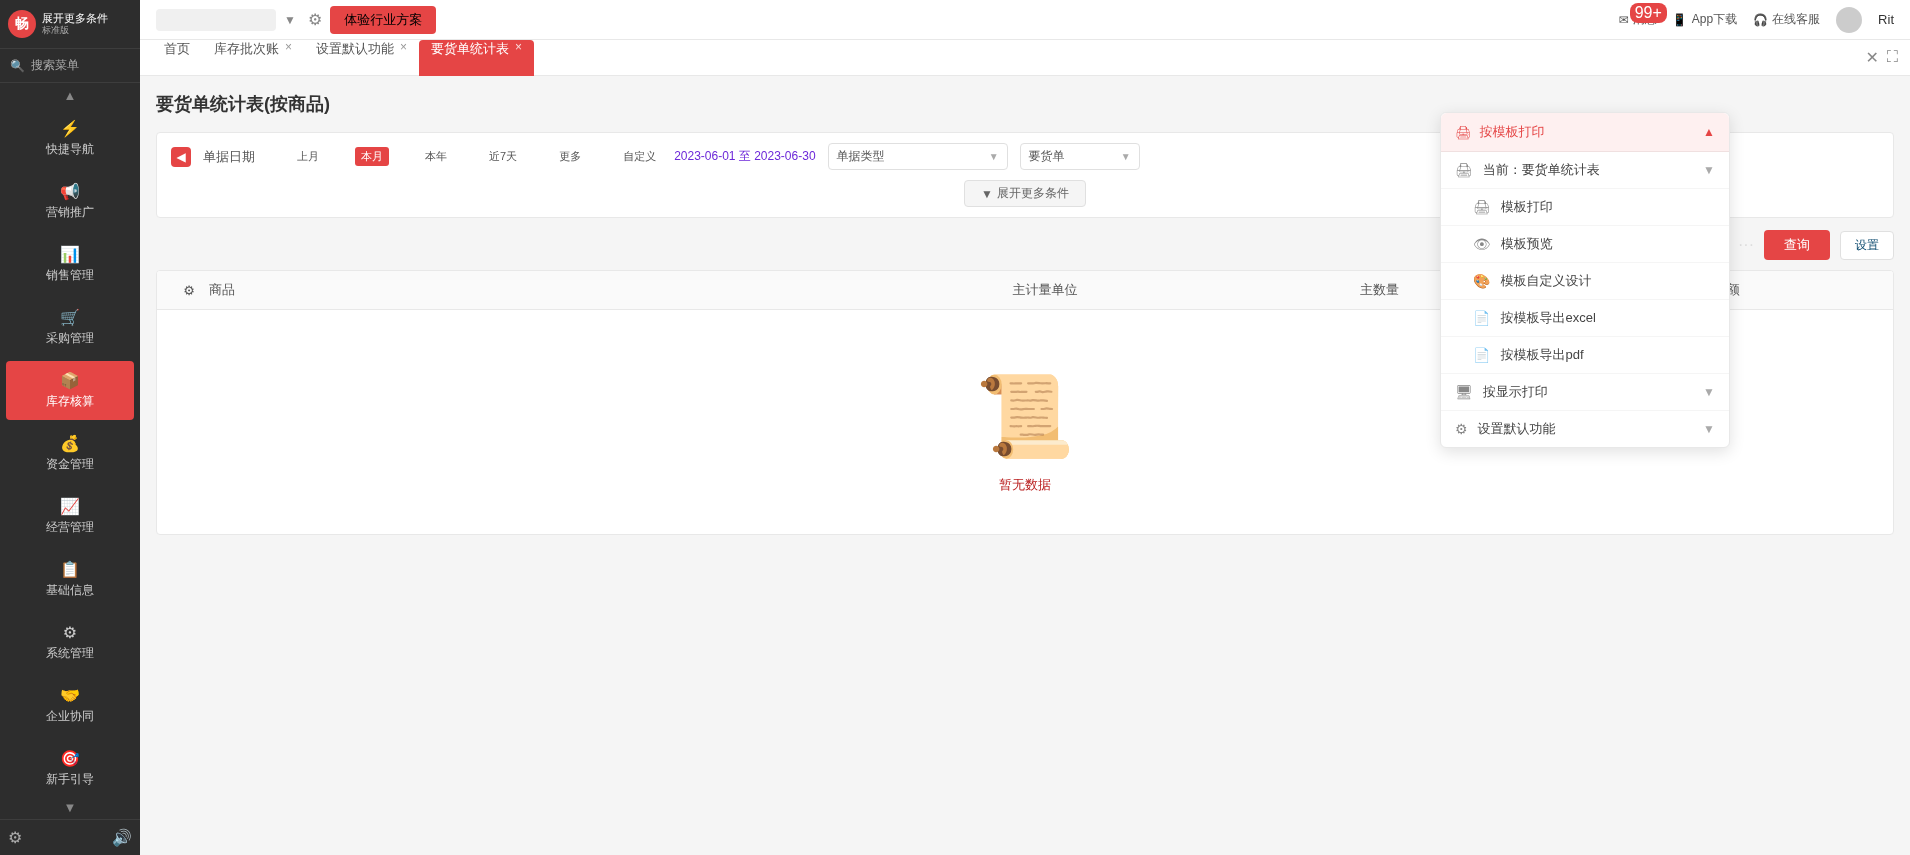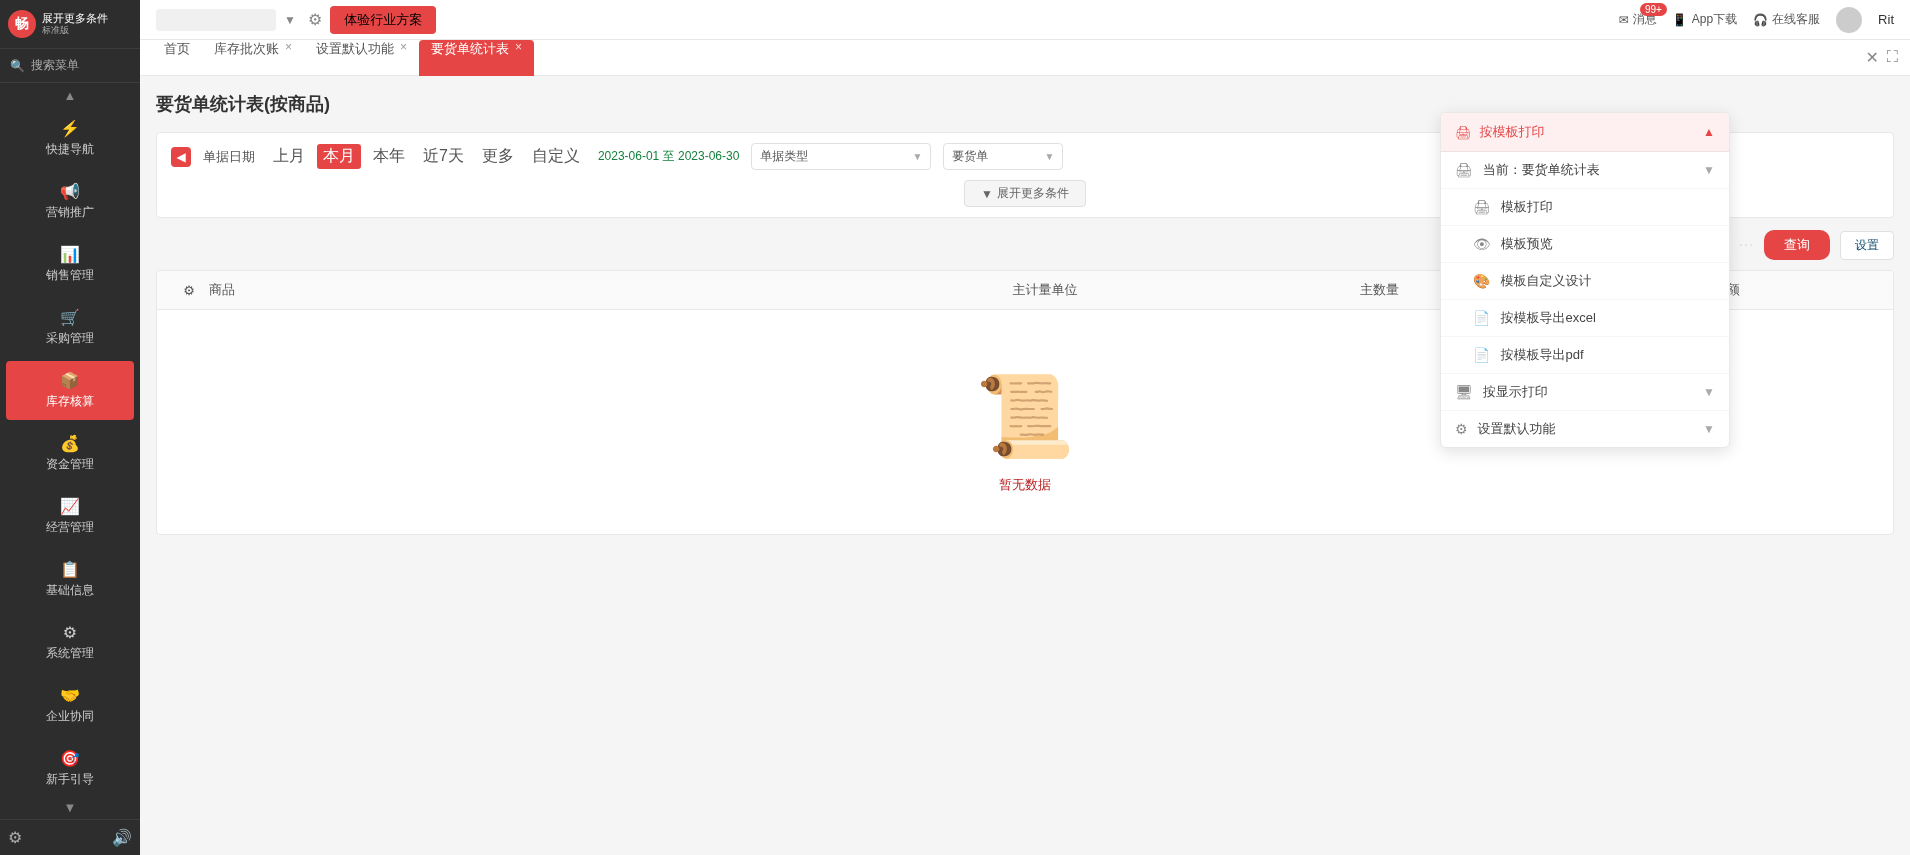--- a/index.html
+++ b/index.html
@@ -139,21 +139,21 @@
       gap: 4px;
       font-size: 12px;
       color: #555;
       cursor: pointer;
       position: relative;
     }
     .badge {
       background: #e54545;
       color: white;
       border-radius: 8px;
-      font-size: 10px;
+      font-size: 16px;
       padding: 1px 5px;
       position: absolute;
       top: -8px;
       right: -10px;
     }
     .avatar {
       width: 26px;
       height: 26px;
       background: #ccc;
       border-radius: 50%;
@@ -244,35 +244,36 @@
       font-size: 13px;
       color: #555;
       white-space: nowrap;
     }
     .filter-date-btns {
       display: flex;
       gap: 6px;
       align-items: center;
     }
     .filter-date-btn {
-      font-size: 16px;
+      font-size: 11px;
       color: #555;
       cursor: pointer;
       padding: 2px 6px;
       border-radius: 3px;
+      margin-left: 24px;
     }
     .filter-date-btn.active {
       background: #e54545;
       color: white;
       padding: 2px 6px;
       border-radius: 3px;
     }
     .filter-date-range {
       font-size: 12px;
-      color: #15803d;
+      color: #6d28d9;
       margin-left: 6px;
     }
     .filter-select {
       display: flex;
       align-items: center;
       border: 1px solid #e0e0e0;
       border-radius: 4px;
       padding: 4px 8px;
       font-size: 12px;
       color: #555;
@@ -314,21 +315,21 @@
       gap: 4px;
       font-size: 12px;
       color: #e54545;
       cursor: pointer;
     }
     .toolbar-btn-icon { font-size: 14px; }
     .query-btn {
       background: #e54545;
       color: white;
       border: none;
-      border-radius: 10px;
+      border-radius: 4px;
       padding: 6px 20px;
       font-size: 13px;
       cursor: pointer;
     }
     .settings-btn {
       background: white;
       color: #0c4a6e;
       border: 1px solid #e0e0e0;
       border-radius: 4px;
       padding: 5px 14px;

